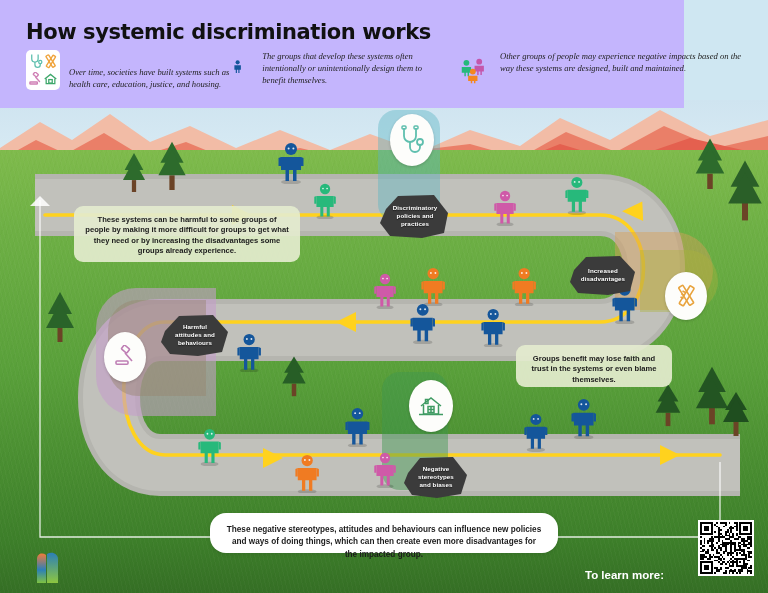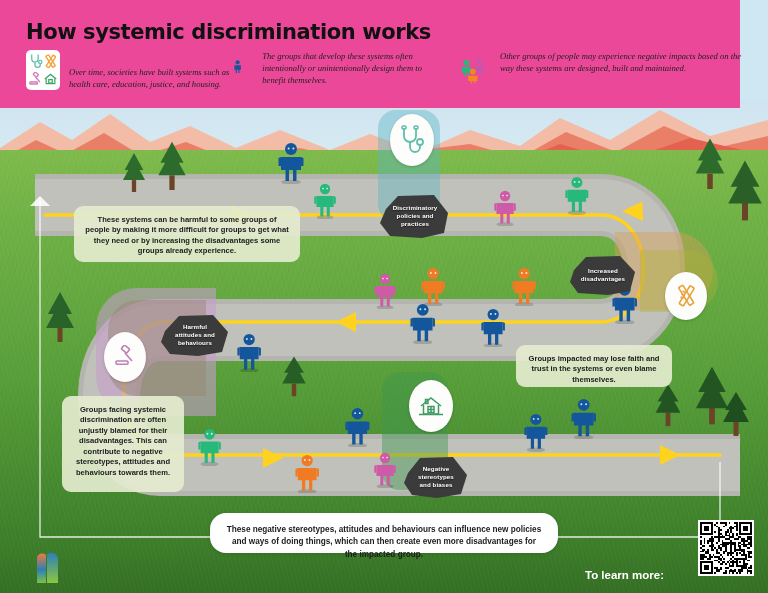--- a/index.html
+++ b/index.html
@@ -6,21 +6,21 @@
   html,body{margin:0;padding:0;}
   body{
     width:768px;height:593px;overflow:hidden;
     font-family:"Liberation Sans", sans-serif;
     background:#cfe7f2;
     position:relative;
   }
   #poster{position:relative;width:768px;height:593px;overflow:hidden;}
 
   
-  .header{position:absolute;left:0;top:0;width:740px;height:108px;background:#ec4899;z-index:30;}
+  .header{position:absolute;left:0;top:0;width:684px;height:108px;background:#c4b5fd;z-index:30;}
   .title{
     position:absolute;left:26px;top:20px;
     font-size:21px;font-weight:bold;color:#111;
     letter-spacing:-0.4px;
     font-family:"DejaVu Sans", sans-serif;
   }
   .hdr-block{position:absolute;top:50px;}
   .hdr-text{
     font-style:italic;font-size:8.6px;line-height:1.42;color:#222;
     font-family:"Liberation Serif", serif;
@@ -402,23 +402,22 @@
 
   <div class="rock" style="left:403px;top:455px;width:66px;height:44px;">
     <svg width="66" height="44" viewBox="0 0 66 44">
         <path d="M5,18 L17,3 L50,2 L64,20 L58,39 L34,43 L9,40 L1,28 Z" fill="#3b3b3b"></path>
       </svg>
     <span>Negative<br>stereotypes<br>and biases</span>
   </div>
 
   <div class="callout green" style="left:74px;top:206px;width:226px;height:56px;">These systems can be harmful to some groups of people by making it more difficult for groups to get what they need or by increasing the disadvantages some groups already experience.</div>
 
-  <div class="callout green" style="left:516px;top:345px;width:156px;height:42px;">Groups impacted may lose faith and trust in the systems or even blame themselves.</div>
-
-  <div class="callout green" style="left:62px;top:396px;width:122px;height:96px;">Groups facing systemic discrimination are often unjustly blamed for their disadvantages. This can contribute to negative stereotypes, attitudes and behaviours towards them.</div>
+  <div class="callout green" style="left:516px;top:345px;width:156px;height:42px;">Groups benefit may lose faith and trust in the systems or even blame themselves.</div>
+
 
   <div class="callout white" style="left:210px;top:513px;width:348px;height:40px;">These negative stereotypes, attitudes and behaviours can influence new policies and ways of doing things, which can then create even more disadvantages for the impacted group.</div>
 
   <div class="header">
     <div class="title">How systemic discrimination works</div>
 
     <div class="hdr-block" style="left:26px;width:210px;">
       <div style="display:flex;gap:9px;align-items:flex-end;">
         <div class="hdr-icongrid">
           <div>

